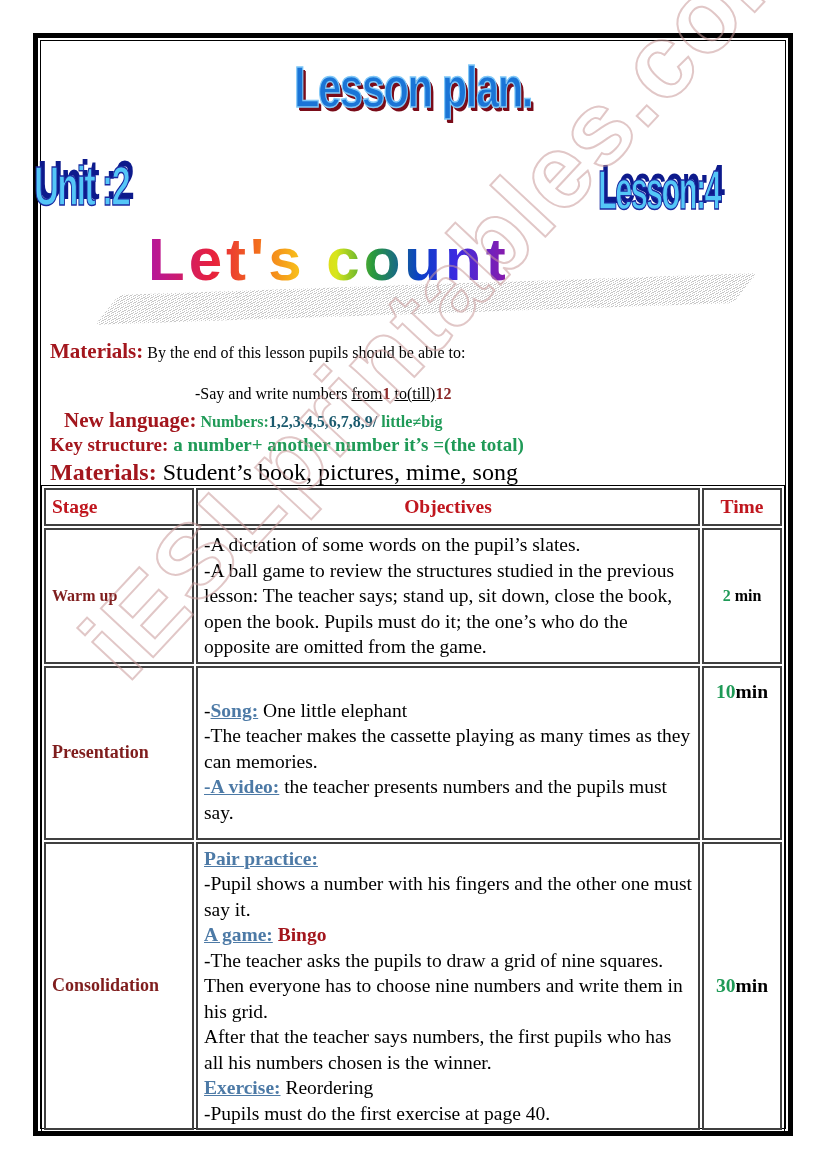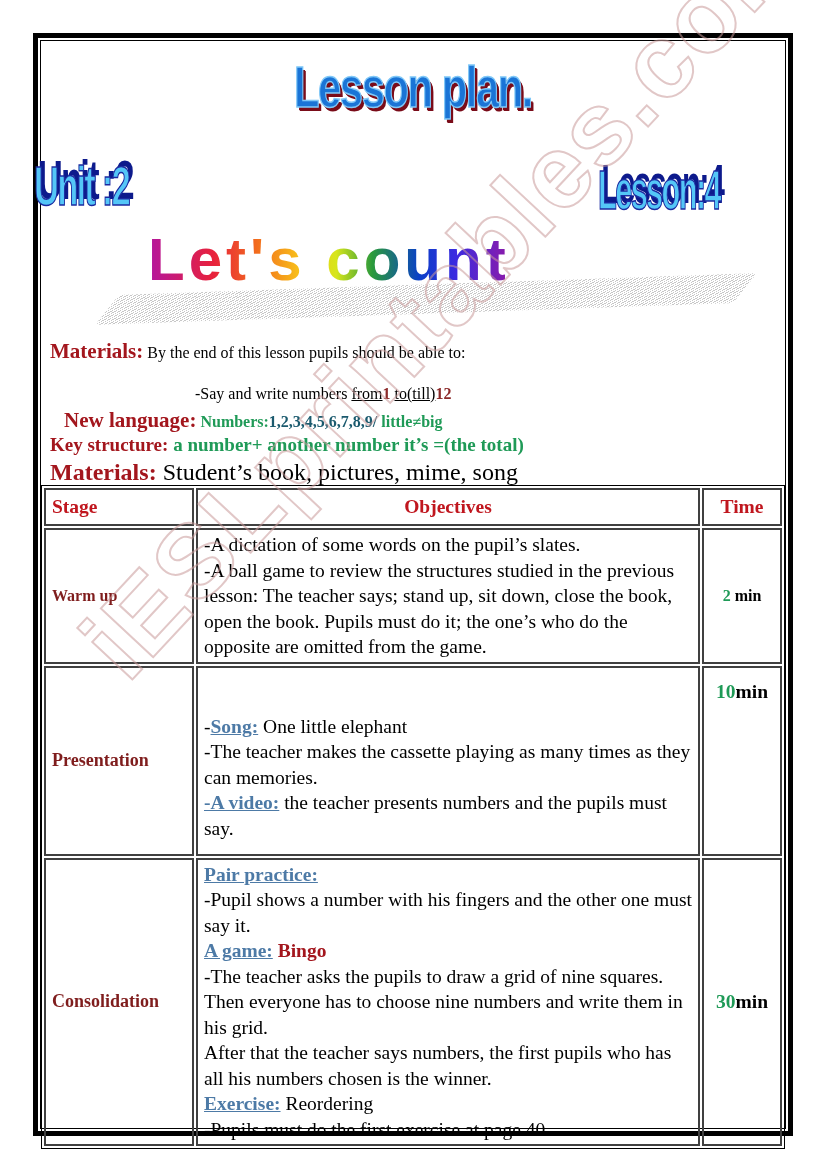--- a/index.html
+++ b/index.html
@@ -121,21 +121,21 @@
       <span class="line">-A dictation of some words on the pupil’s slates.</span>
       <span class="line">-A ball game to review the structures studied in the previous lesson: The teacher says; stand up, sit down, close the book, open the book. Pupils must do it; the one’s who do the opposite are omitted from the game.</span>
     </td>
     <td class="time-cell" style="font-size:16px">
       <span class="green">2</span><span> min</span>
     </td>
   </tr>
 
   <tr class="row-pres">
     <td class="stage-cell">Presentation</td>
-    <td style="padding-top:36px">
+    <td style="padding-top:20px">
       <span class="line"><span>-</span><span class="link-blue">Song:</span><span> One little elephant</span></span>
       <span class="line">-The teacher makes the cassette playing as many times as they can memories.</span>
       <span class="line"><span class="link-blue"> -A video:</span><span> the teacher presents numbers and the pupils must say.</span></span>
     </td>
     <td class="time-cell top" style="padding-top:11px">
       <span class="green">10</span><span>min</span>
     </td>
   </tr>
 
   <tr class="row-cons">

